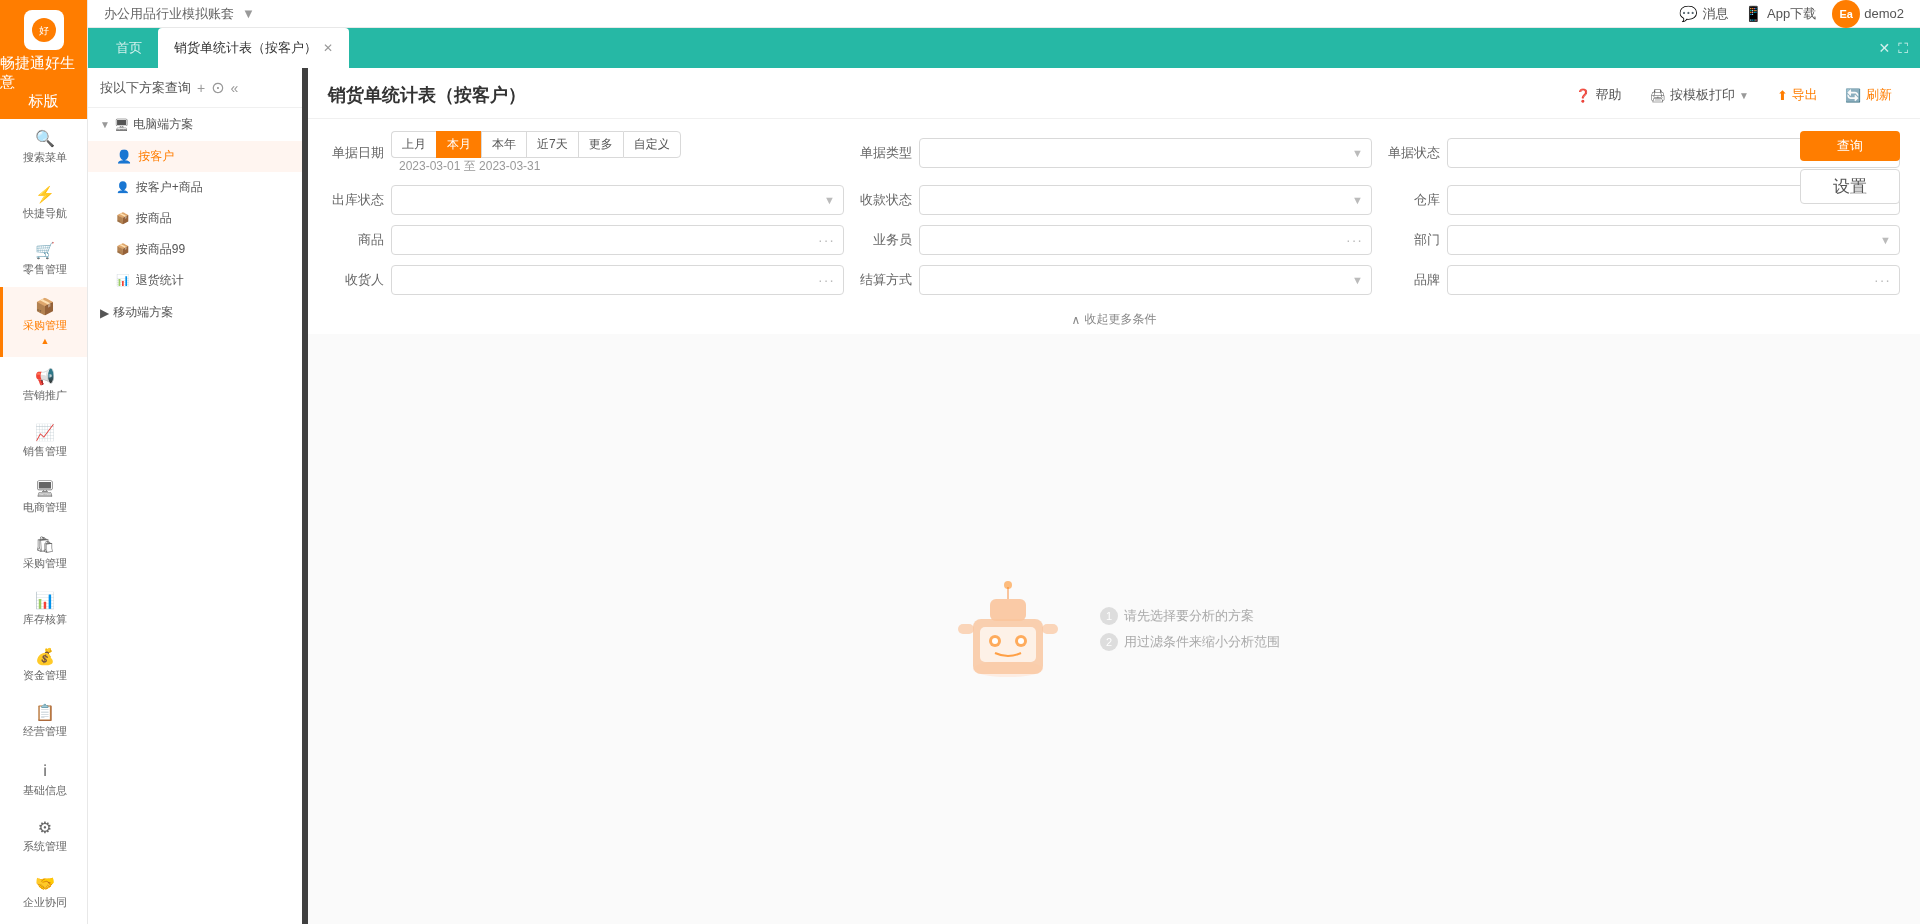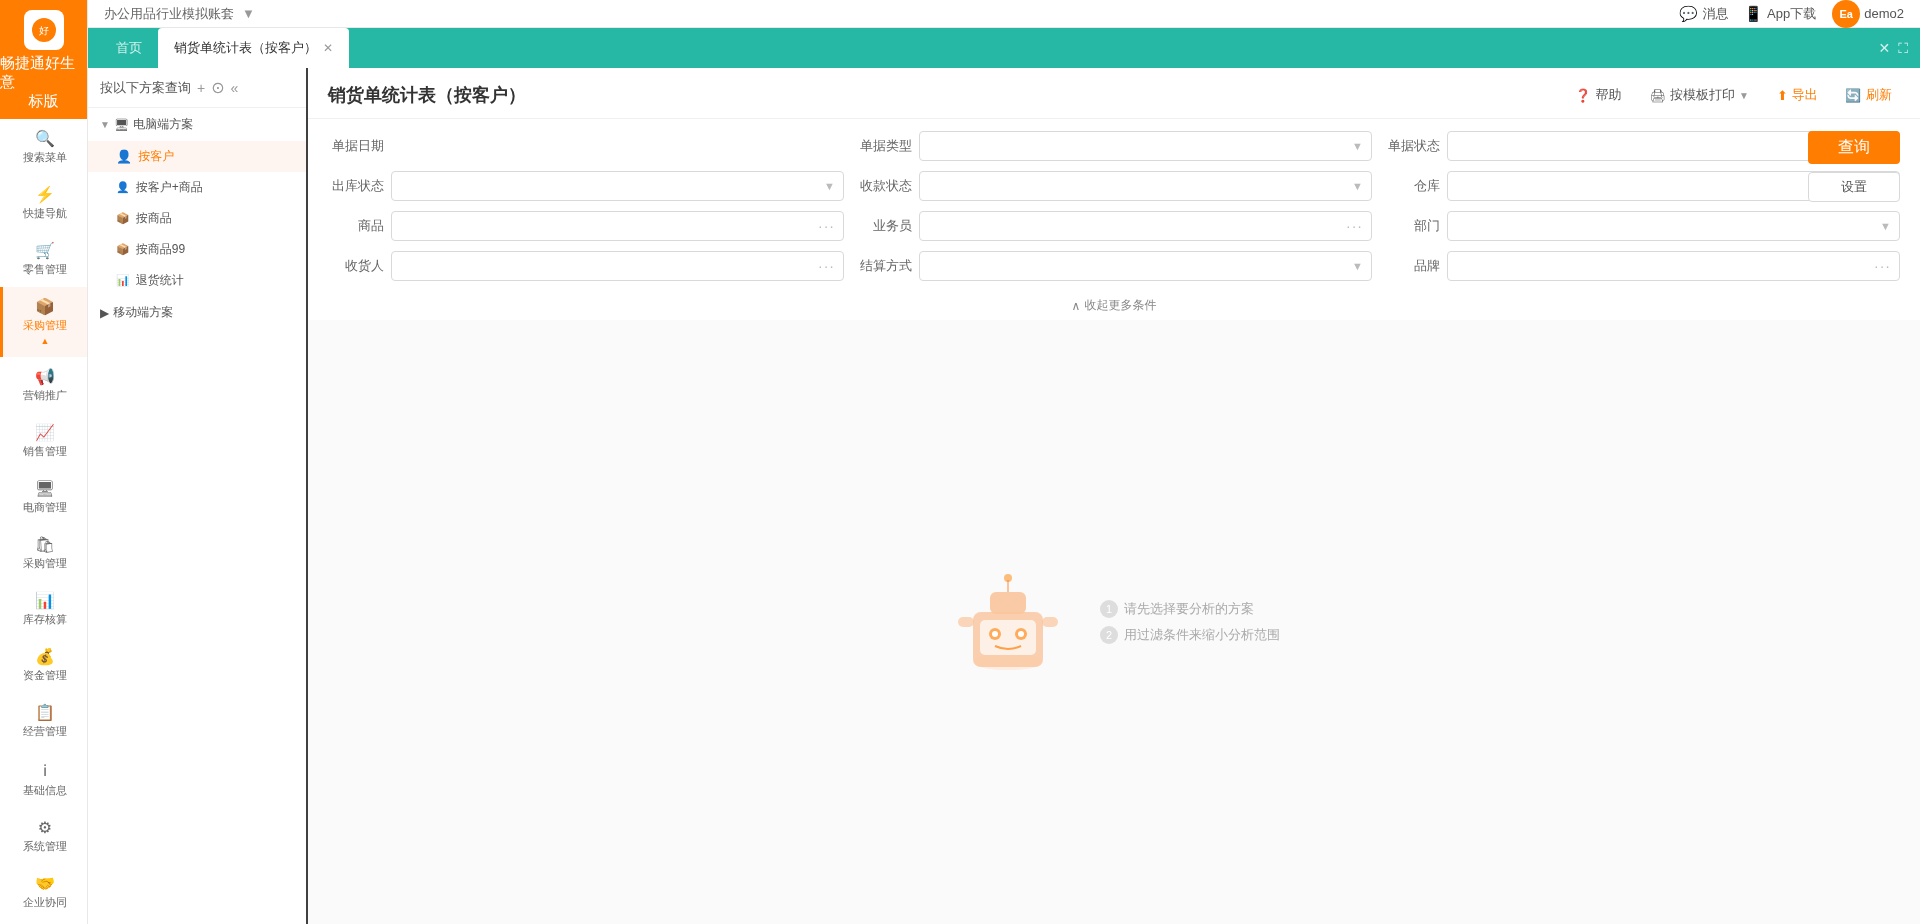--- a/index.html
+++ b/index.html
@@ -141,21 +141,21 @@
       flex: 1;
       display: flex;
       overflow: hidden;
       background: #f5f5f5;
     }
 
     
     .left-panel {
       width: 220px;
       background: #fff;
-      border-right: 2px solid #404040;
+      border-right: 6px solid #404040;
       flex-shrink: 0;
       overflow-y: auto;
     }
     .left-panel-header {
       display: flex;
       align-items: center;
       padding: 10px 12px;
       gap: 6px;
       color: #555;
       font-size: 13px;
@@ -241,30 +241,30 @@
     }
     .title-action-btn.export { color: #ff7d00; }
     .title-action-btn.refresh { color: #ff7d00; }
     .query-btn {
       background: #ff7d00;
       color: #fff;
       border: none;
       border-radius: 4px;
       padding: 6px 20px;
       cursor: pointer;
-      font-size: 16px;
+      font-size: 13px;
     }
     .settings-btn {
       background: #fff;
       color: #555;
       border: 1px solid #d9d9d9;
       border-radius: 4px;
       padding: 5px 32px;
       cursor: pointer;
-      font-size: 13px;
+      font-size: 17px;
     }
     .filter-row {
       display: grid;
       grid-template-columns: 1fr 1fr 1fr;
       gap: 12px;
       margin-bottom: 10px;
       align-items: center;
     }
     .filter-item {
       display: flex;
@@ -547,20 +547,31 @@
           </div>
         </div>
       </div>
 
       <div style="background:#fff;padding:12px 20px 0;position:relative;">
 
         <div class="filter-row">
 
           <div class="filter-item">
             <span class="filter-label">单据日期</span>
+            <div style="flex:1;">
+              <div class="date-filter">
+                <button class="date-btn">上月</button>
+                <button class="date-btn active">本月</button>
+                <button class="date-btn">本年</button>
+                <button class="date-btn">近7天</button>
+                <button class="date-btn">更多</button>
+                <button class="date-btn" style="border-right:1px solid #d9d9d9;border-radius:0 4px 4px 0;">自定义</button>
+              </div>
+              <div class="date-range">2023-03-01 至 2023-03-31</div>
+            </div>
           </div>
 
           <div class="filter-item">
             <span class="filter-label">单据类型</span>
             <div class="filter-control">
               <span></span>
               <span class="dropdown-arrow">▼</span>
             </div>
           </div>
 

